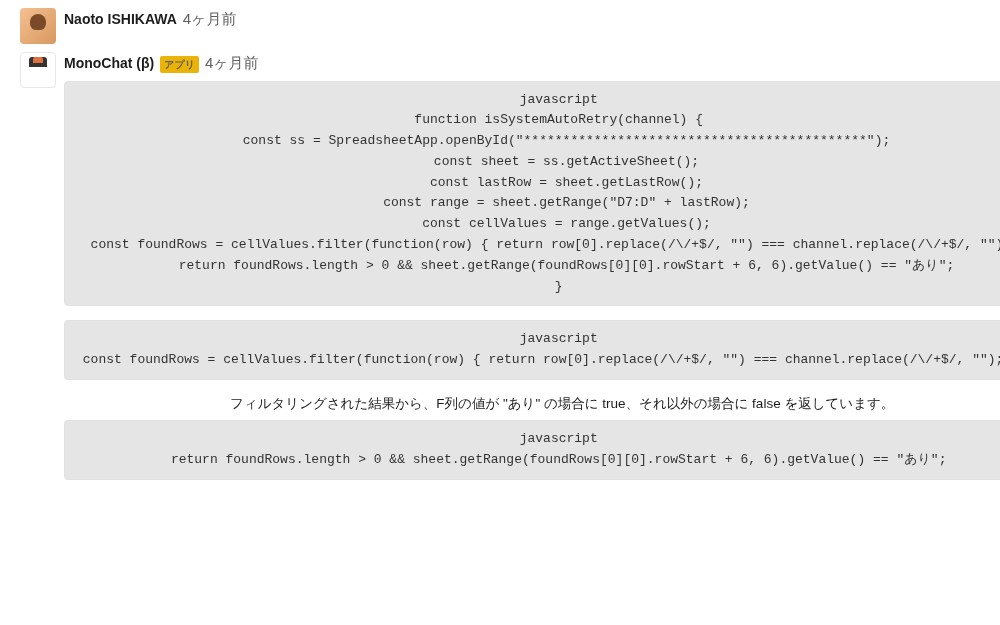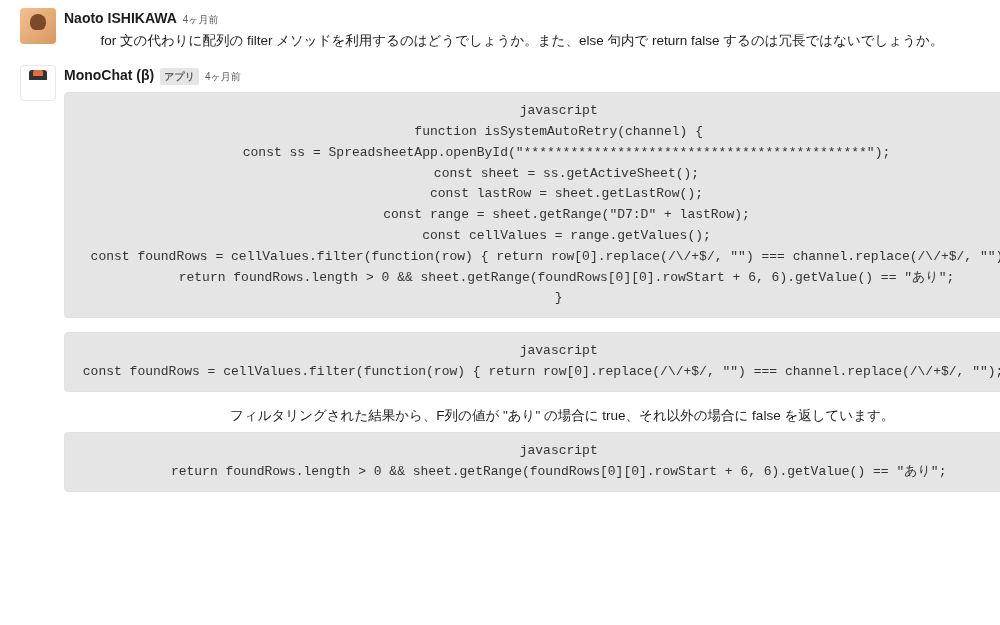--- a/index.html
+++ b/index.html
@@ -65,30 +65,30 @@
       align-items: baseline;
       gap: 6px;
       margin-bottom: 2px;
     }
     .author {
       font-weight: 700;
       color: #1d1c1d;
       font-size: 14px;
     }
     .badge {
-      background: #e5e5e5;
+      background: #eab308;
       color: #616061;
       font-size: 10px;
       padding: 1px 4px;
       border-radius: 2px;
       font-weight: 600;
     }
     .timestamp {
       color: #616061;
-      font-size: 10px;
+      font-size: 15px;
     }
     .text {
       color: #1d1c1d;
       font-size: 13.5px;
       margin-bottom: 6px;
     }
     .code-block {
       background: #e5e5e5;
       border: 1px solid #e1e1e1;
       border-radius: 4px;
@@ -105,21 +105,20 @@
 </head>
 <body>
 
 <div class="message">
   <div class="avatar avatar-person"></div>
   <div class="body">
     <div class="header">
       <span class="author">Naoto ISHIKAWA</span>
       <span class="timestamp">4ヶ月前</span>
     </div>
-    <div class="text">for 文の代わりに配列の filter メソッドを利用するのはどうでしょうか。また、else 句内で return false するのは冗長ではないでしょうか。</div>
   </div>
 </div>
 
 <div class="message">
   <div class="avatar avatar-bot"></div>
   <div class="body">
     <div class="header">
       <span class="author">MonoChat (β)</span>
       <span class="badge">アプリ</span>
       <span class="timestamp">4ヶ月前</span>

